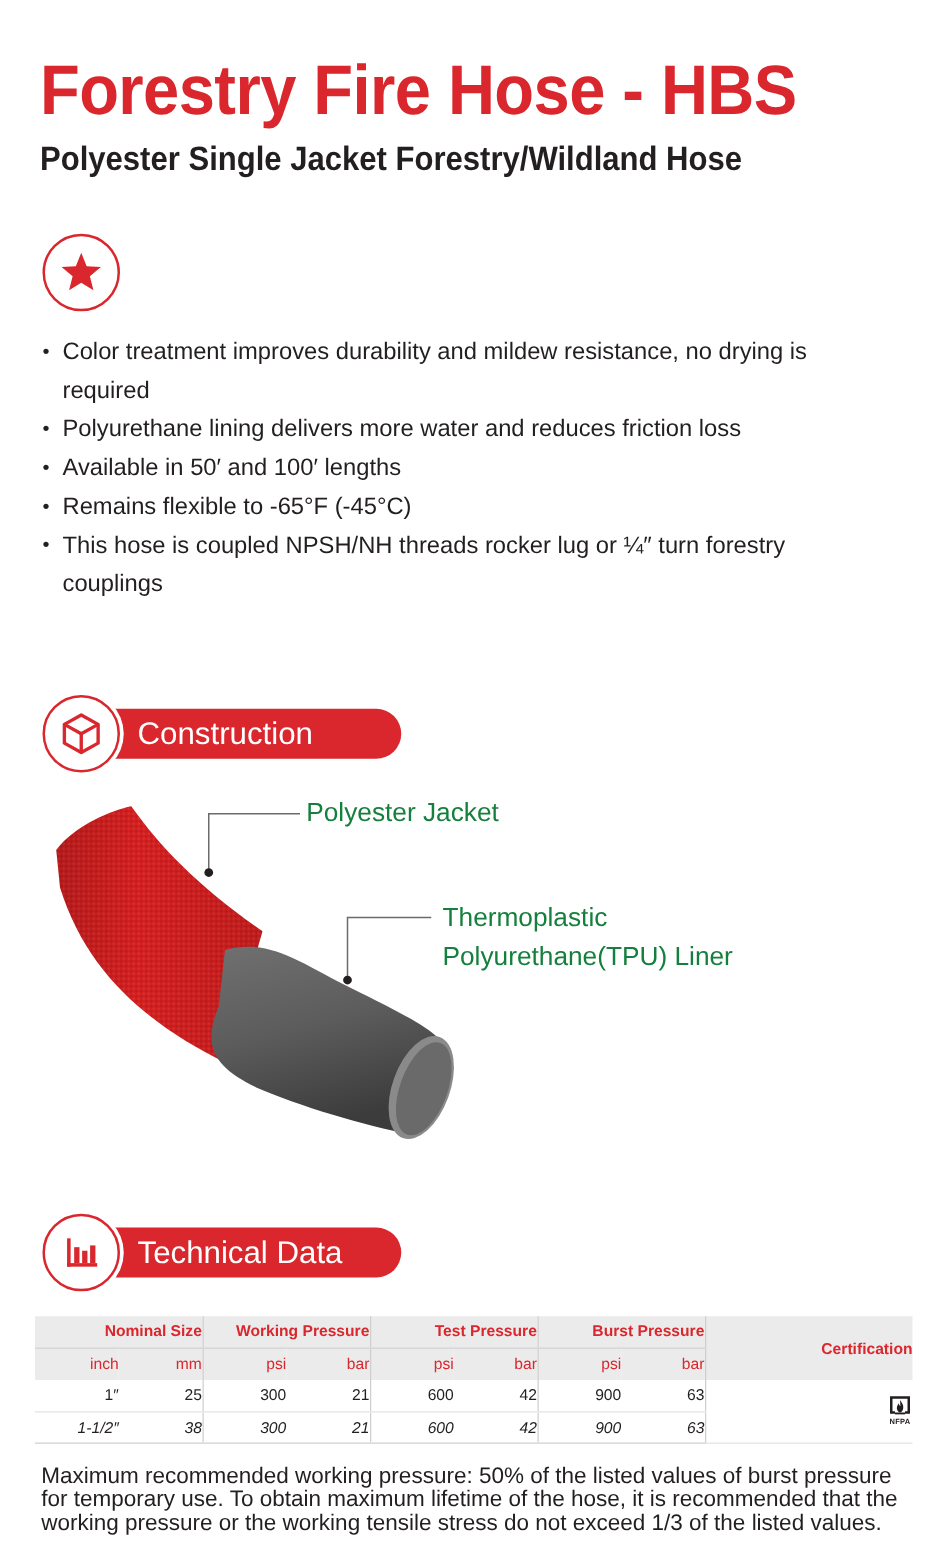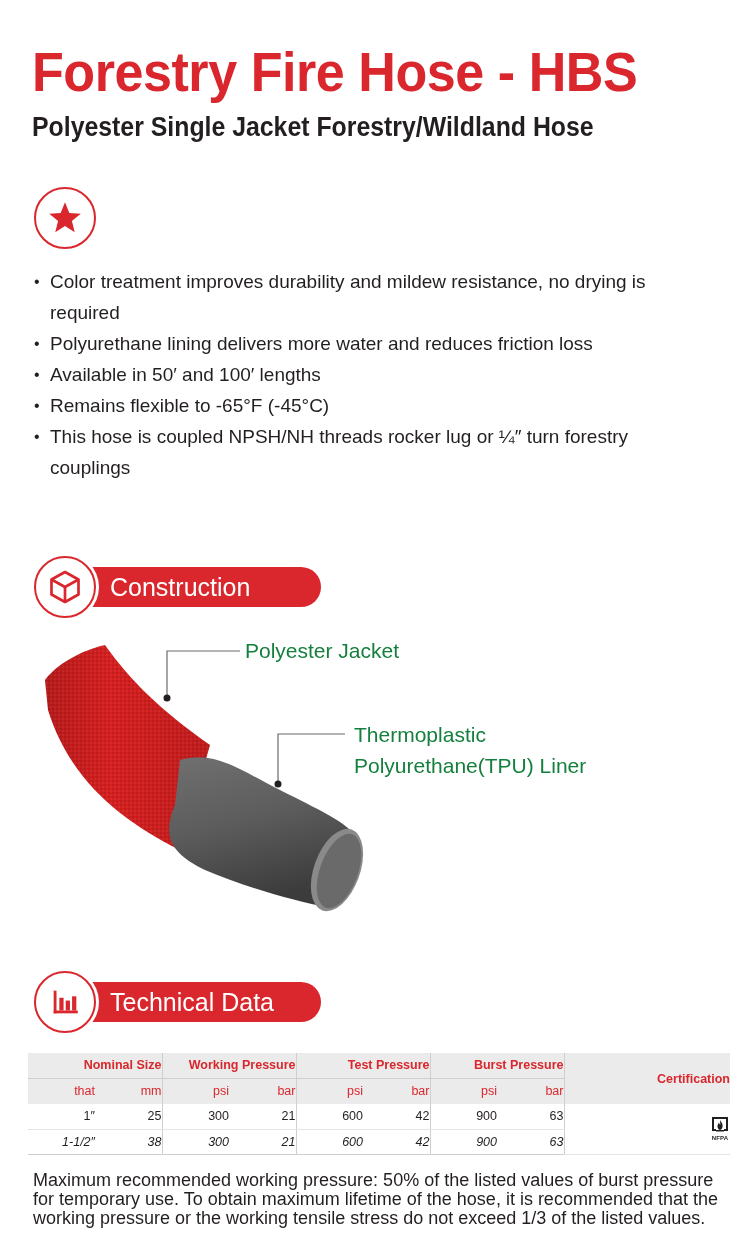--- a/index.html
+++ b/index.html
@@ -178,21 +178,21 @@
   </colgroup>
   <thead>
     <tr class="group">
       <th colspan="2">Nominal Size</th>
       <th colspan="2" class="vsep">Working Pressure</th>
       <th colspan="2" class="vsep">Test Pressure</th>
       <th colspan="2" class="vsep">Burst Pressure</th>
       <th rowspan="2" class="vsep cert" style="border-bottom:none;">Certification</th>
     </tr>
     <tr class="units">
-      <th>that</th>
+      <th>inch</th>
       <th>mm</th>
       <th class="vsep">psi</th>
       <th>bar</th>
       <th class="vsep">psi</th>
       <th>bar</th>
       <th class="vsep">psi</th>
       <th>bar</th>
     </tr>
   </thead>
   <tbody>

